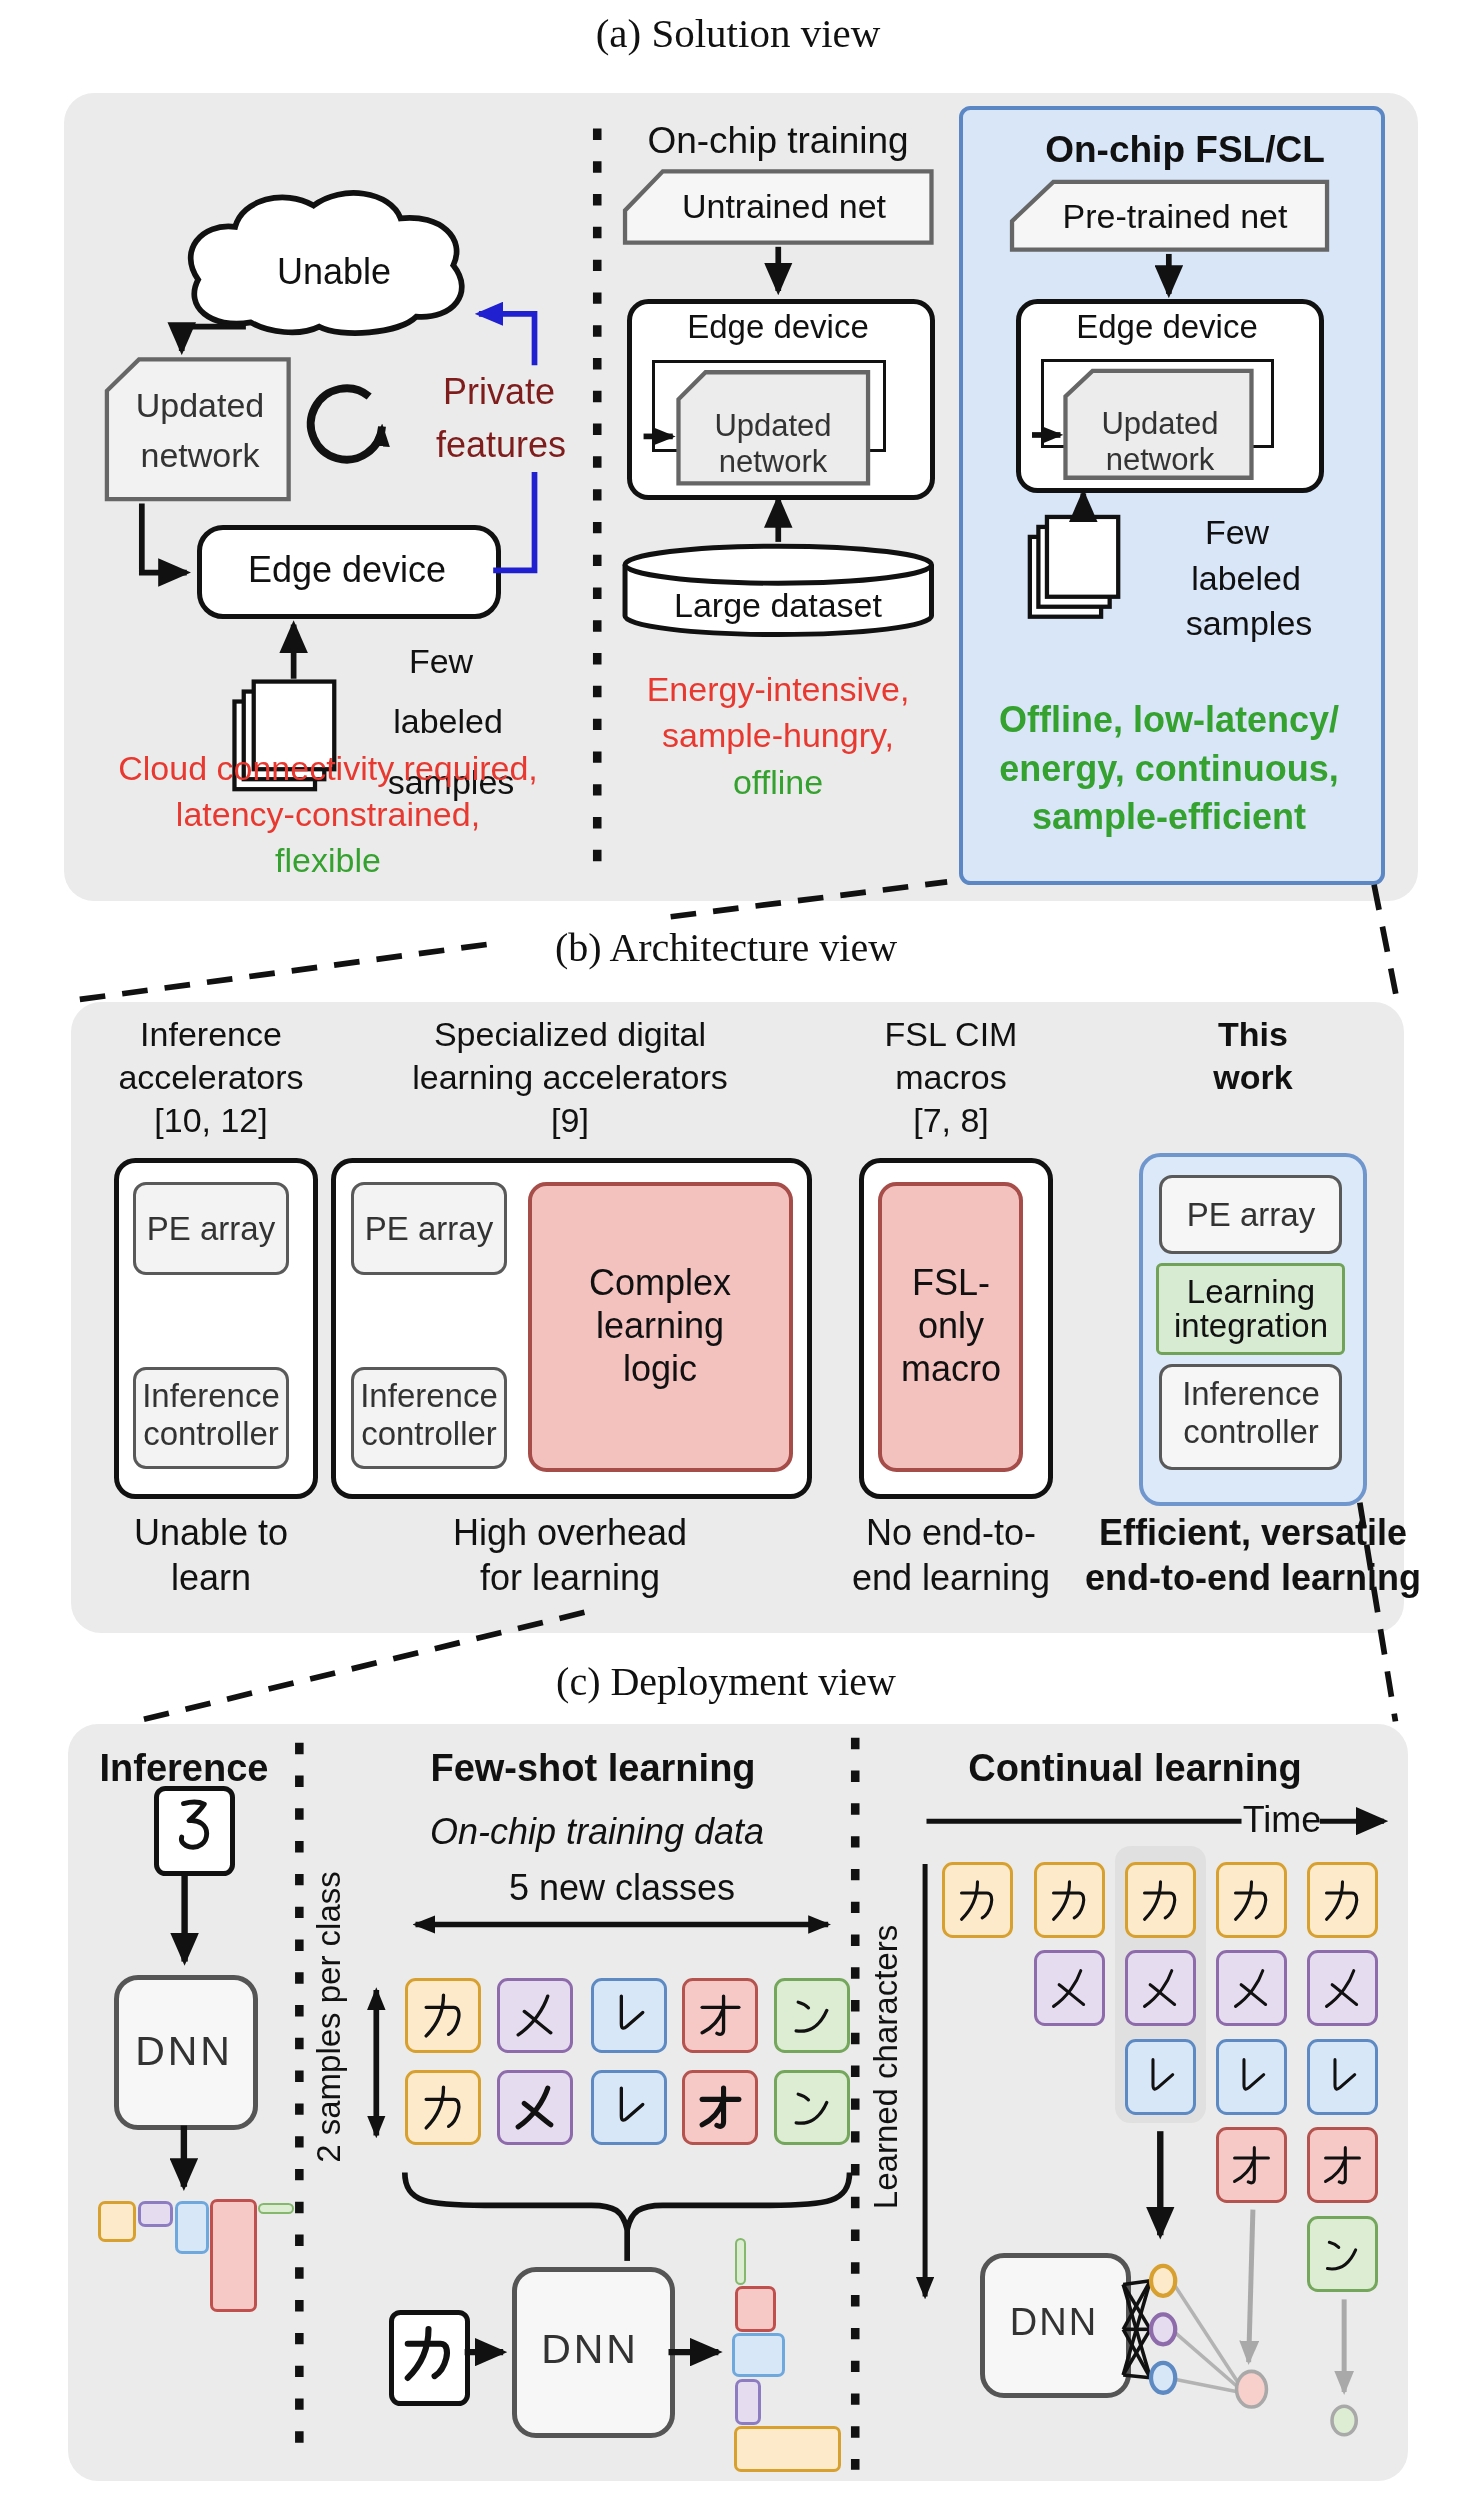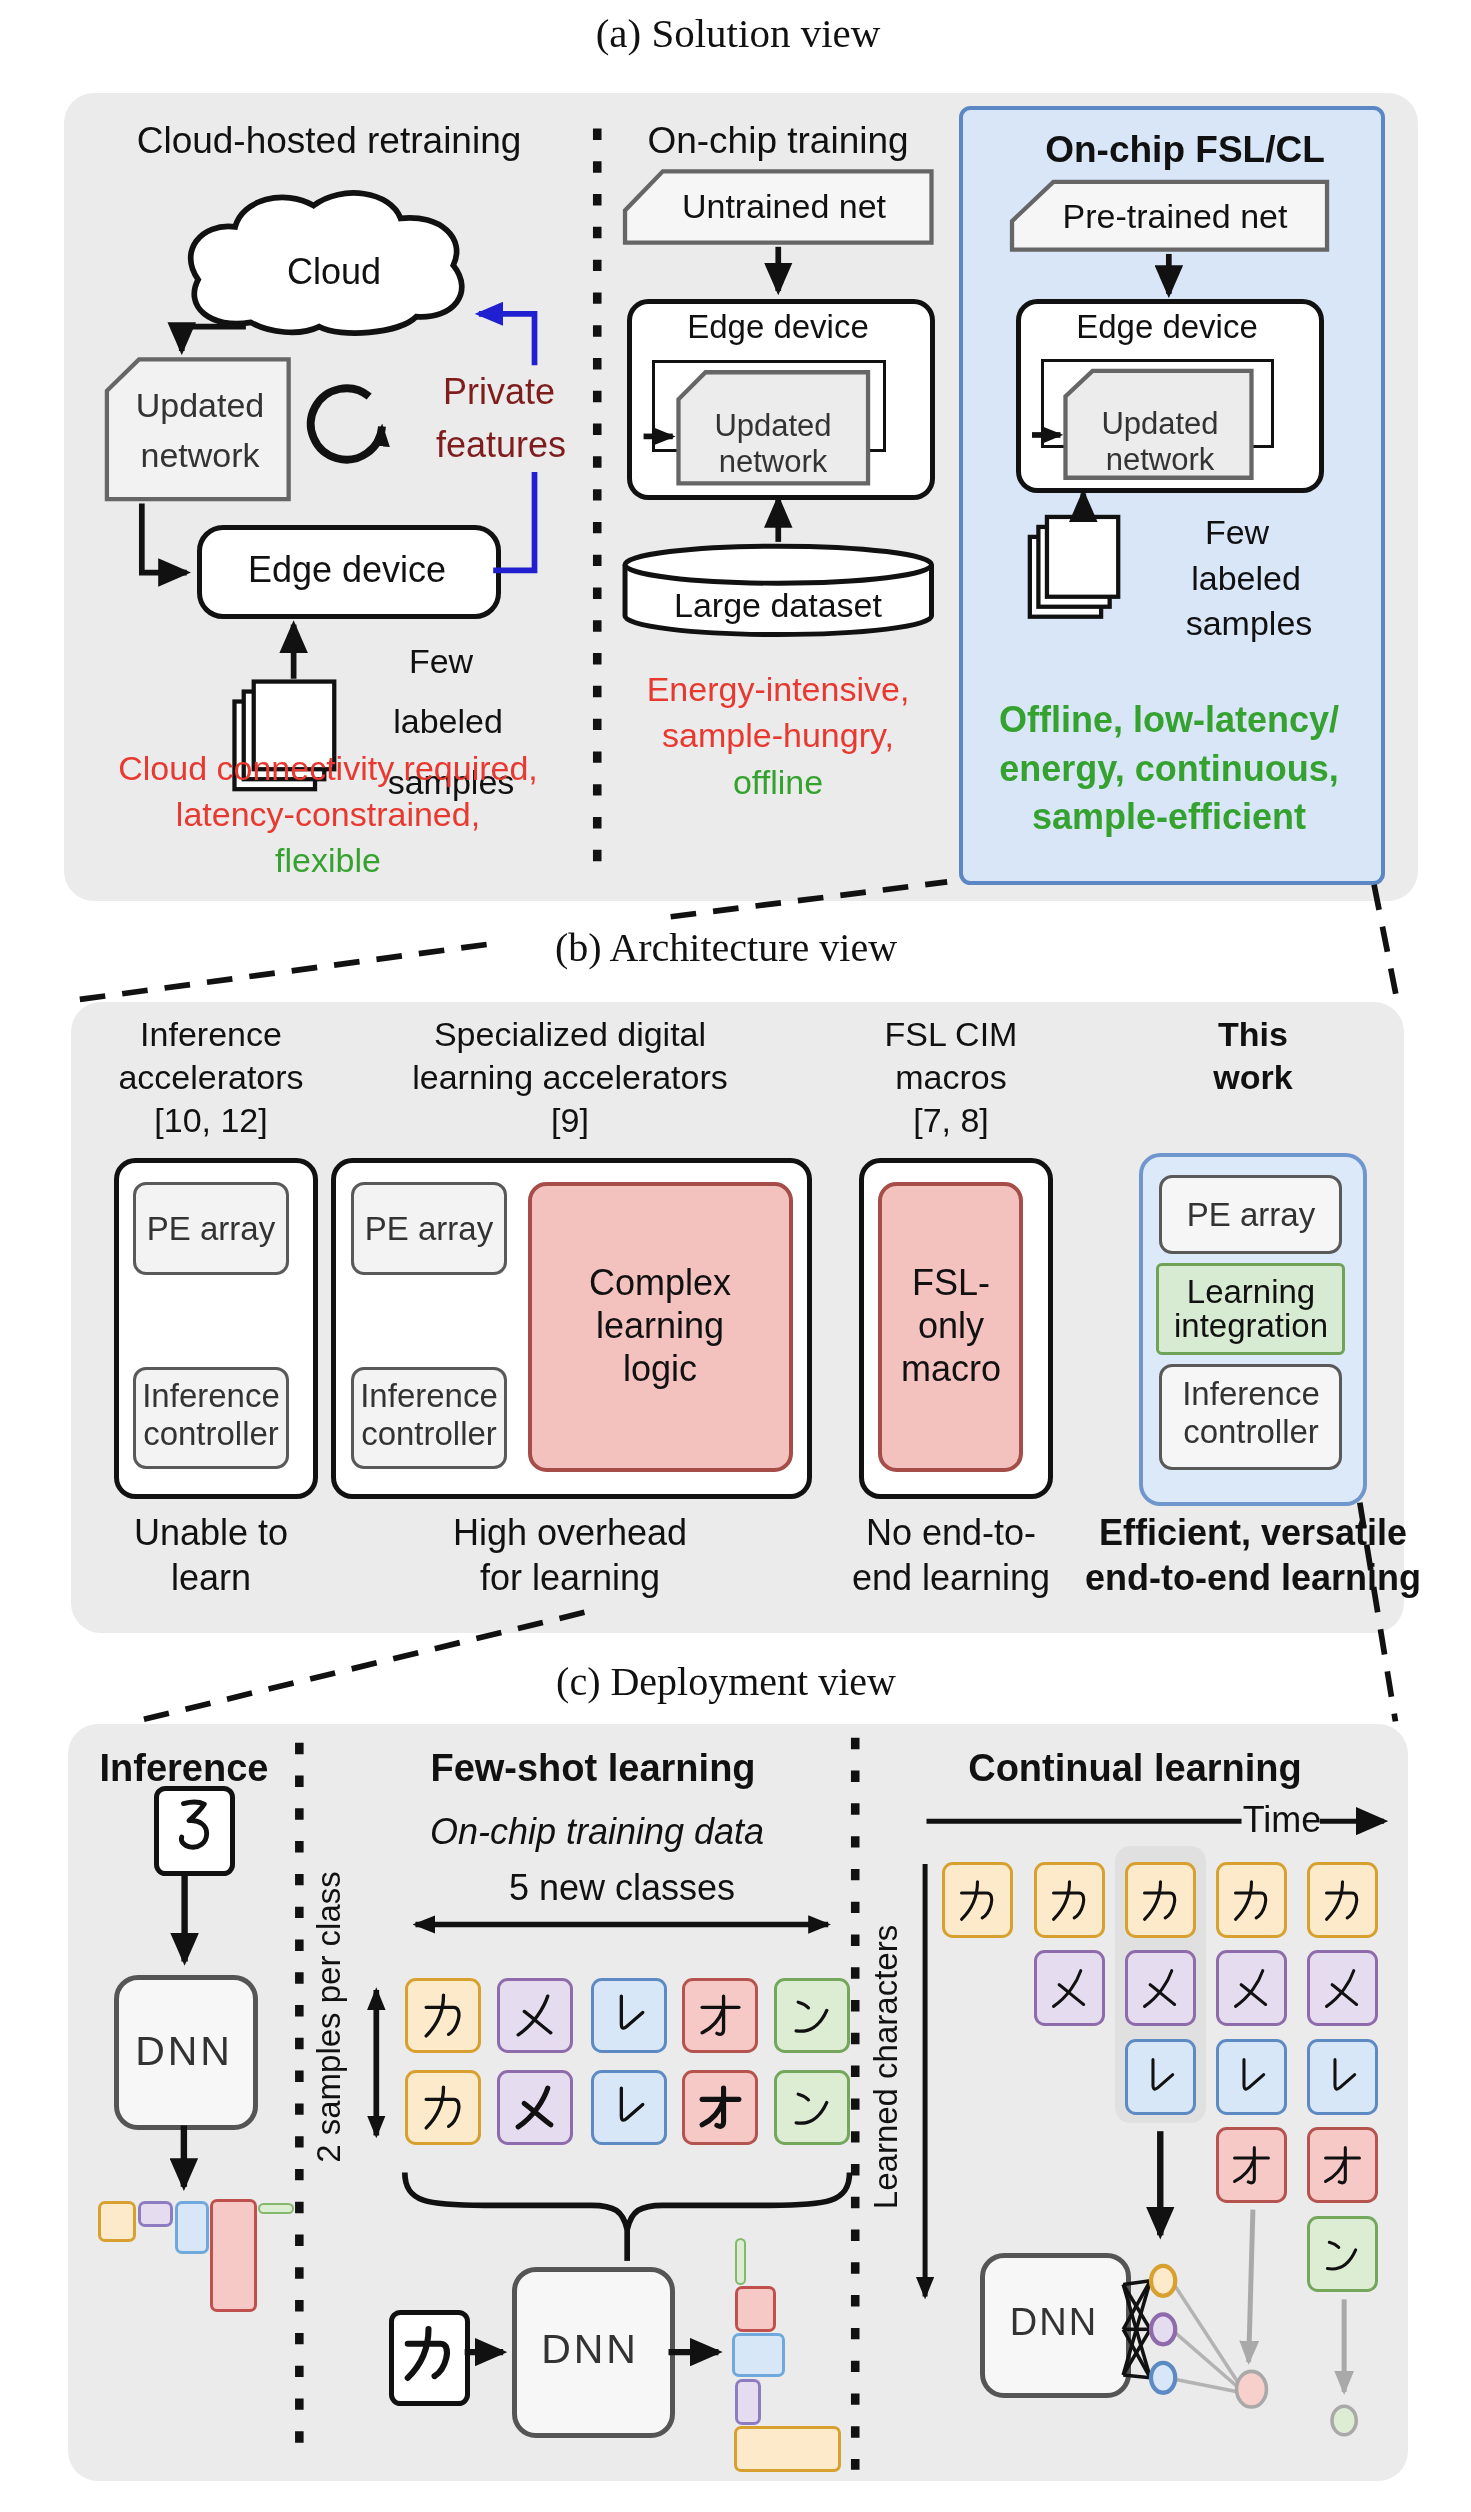--- a/index.html
+++ b/index.html
@@ -60,27 +60,26 @@
 
   <div class="panel" style="left:64px;top:93px;width:1354px;height:808px;"></div>
   <div class="panel" style="left:71px;top:1002px;width:1333px;height:631px;"></div>
   <div class="panel" style="left:68px;top:1724px;width:1340px;height:757px;"></div>
   <div class="bluepanel" style="left:959px;top:106px;width:418px;height:771px;"></div>
 
   <div class="t serif" style="left:738px;top:34px;font-size:41px;">(a) Solution view</div>
   <div class="t serif" style="left:726px;top:948px;font-size:40px;">(b) Architecture view</div>
   <div class="t serif" style="left:726px;top:1682px;font-size:40px;">(c) Deployment view</div>
 
-  <div class="t" style="left:329px;top:141px;font-size:37px;">Cloud-hosted retraining</div>
   <div class="t" style="left:778px;top:141px;font-size:37px;">On-chip training</div>
   <div class="t b" style="left:1169px;top:150px;font-size:37px;margin-left:16px;">On-chip FSL/CL</div>
 
   <div class="box" style="left:197px;top:525px;width:294px;height:84px;"></div>
   <div class="t" style="left:347px;top:570px;font-size:36px;">Edge device</div>
-  <div class="t" style="left:334px;top:272px;font-size:36px;">Cloud</div>
+  <div class="t" style="left:334px;top:272px;font-size:36px;">Unable</div>
   <div class="t dim" style="left:200px;top:406px;font-size:34px;">Updated</div>
   <div class="t dim" style="left:200px;top:456px;font-size:34px;">network</div>
   <div class="t blue" style="left:499px;top:392px;font-size:36px;">Private</div>
   <div class="t blue" style="left:501px;top:445px;font-size:36px;">features</div>
   <div class="t" style="left:441px;top:662px;font-size:34px;">Few</div>
   <div class="t" style="left:448px;top:722px;font-size:34px;">labeled</div>
   <div class="t" style="left:451px;top:783px;font-size:34px;">samples</div>
   <div class="t red" style="left:328px;top:769px;font-size:34px;">Cloud connectivity required,</div>
   <div class="t red" style="left:328px;top:815px;font-size:34px;text-align:right;">latency-constrained,</div>
   <div class="t green" style="left:328px;top:861px;font-size:34px;">flexible</div>

